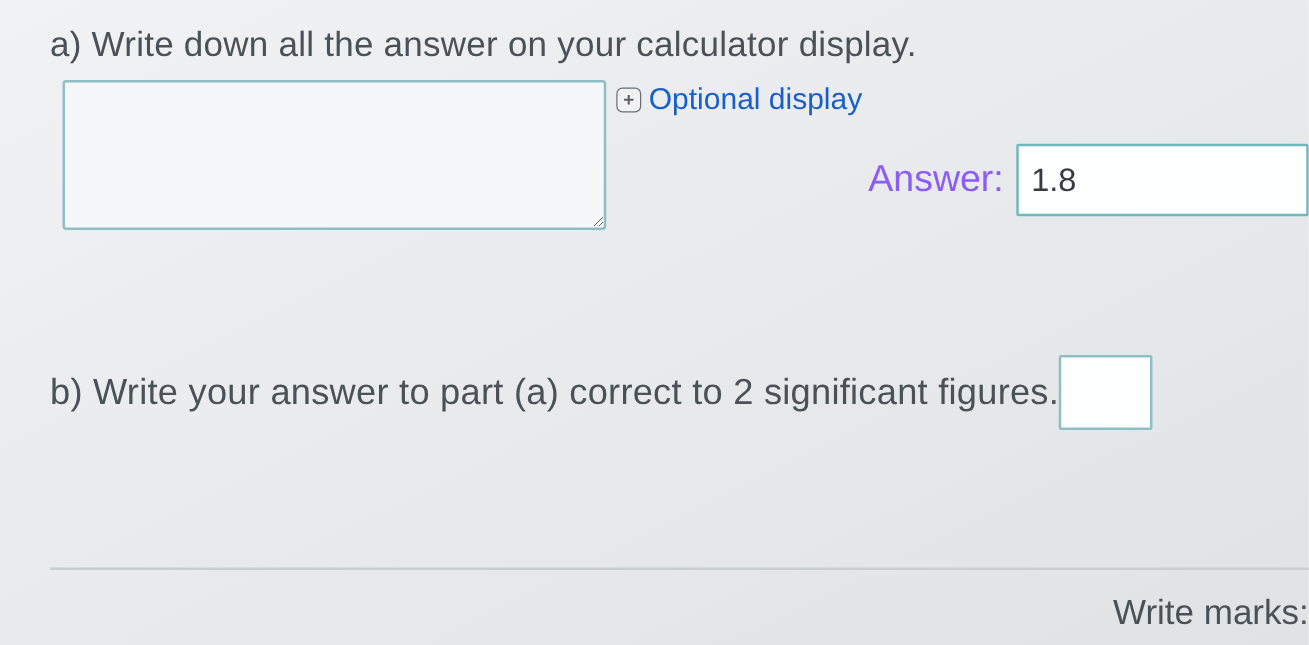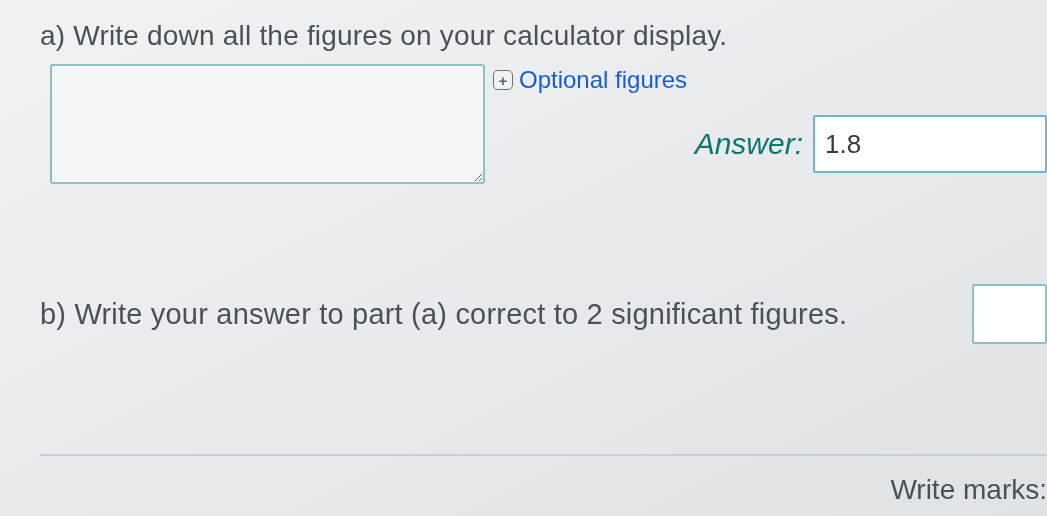--- a/index.html
+++ b/index.html
@@ -63,38 +63,36 @@
     .answer-row-a {
       position: absolute;
       right: 0;
       top: 115px;
       display: flex;
       align-items: center;
       gap: 10px;
     }
     .answer-label {
       font-size: 30px;
-      font-style: italic;
-      color: #0f766e;
+      color: #8b5cf6;
     }
     .answer-input {
       border: 2px solid #6fb8bf;
       background: #fdfefe;
       height: 58px;
       width: 234px;
       font-size: 26px;
       color: #353b40;
       padding: 6px 10px;
       border-radius: 2px;
       font-family: Arial, sans-serif;
     }
     .question-b {
       display: flex;
       align-items: center;
-      justify-content: space-between;
       padding-right: 0;
       margin-top: 100px;
     }
     .prompt-b {
       font-size: 29px;
       color: #4a5258;
       letter-spacing: 0.2px;
     }
     .answer-input-b {
       border: 2px solid #8fbfc4;
@@ -117,28 +115,28 @@
       left: 40px;
       right: 0;
       height: 2px;
       background: #c8ced3;
     }
   </style>
 </head>
 <body>
 
 <div class="question-a">
-  <div class="prompt-a">a) Write down all the figures on your calculator display.</div>
+  <div class="prompt-a">a) Write down all the answer on your calculator display.</div>
   <div class="working-row">
     <textarea class="working-box" style=""></textarea>
     <div class="optional-group">
       <div class="plus-btn">
         <span>+</span>
       </div>
-      <span class="optional-label">Optional figures</span>
+      <span class="optional-label">Optional display</span>
     </div>
   </div>
 </div>
 
 <div class="answer-row-a">
   <span class="answer-label">Answer:</span>
   <input class="answer-input" type="text" value="1.8" style="">
 </div>
 
 <div class="question-b">

